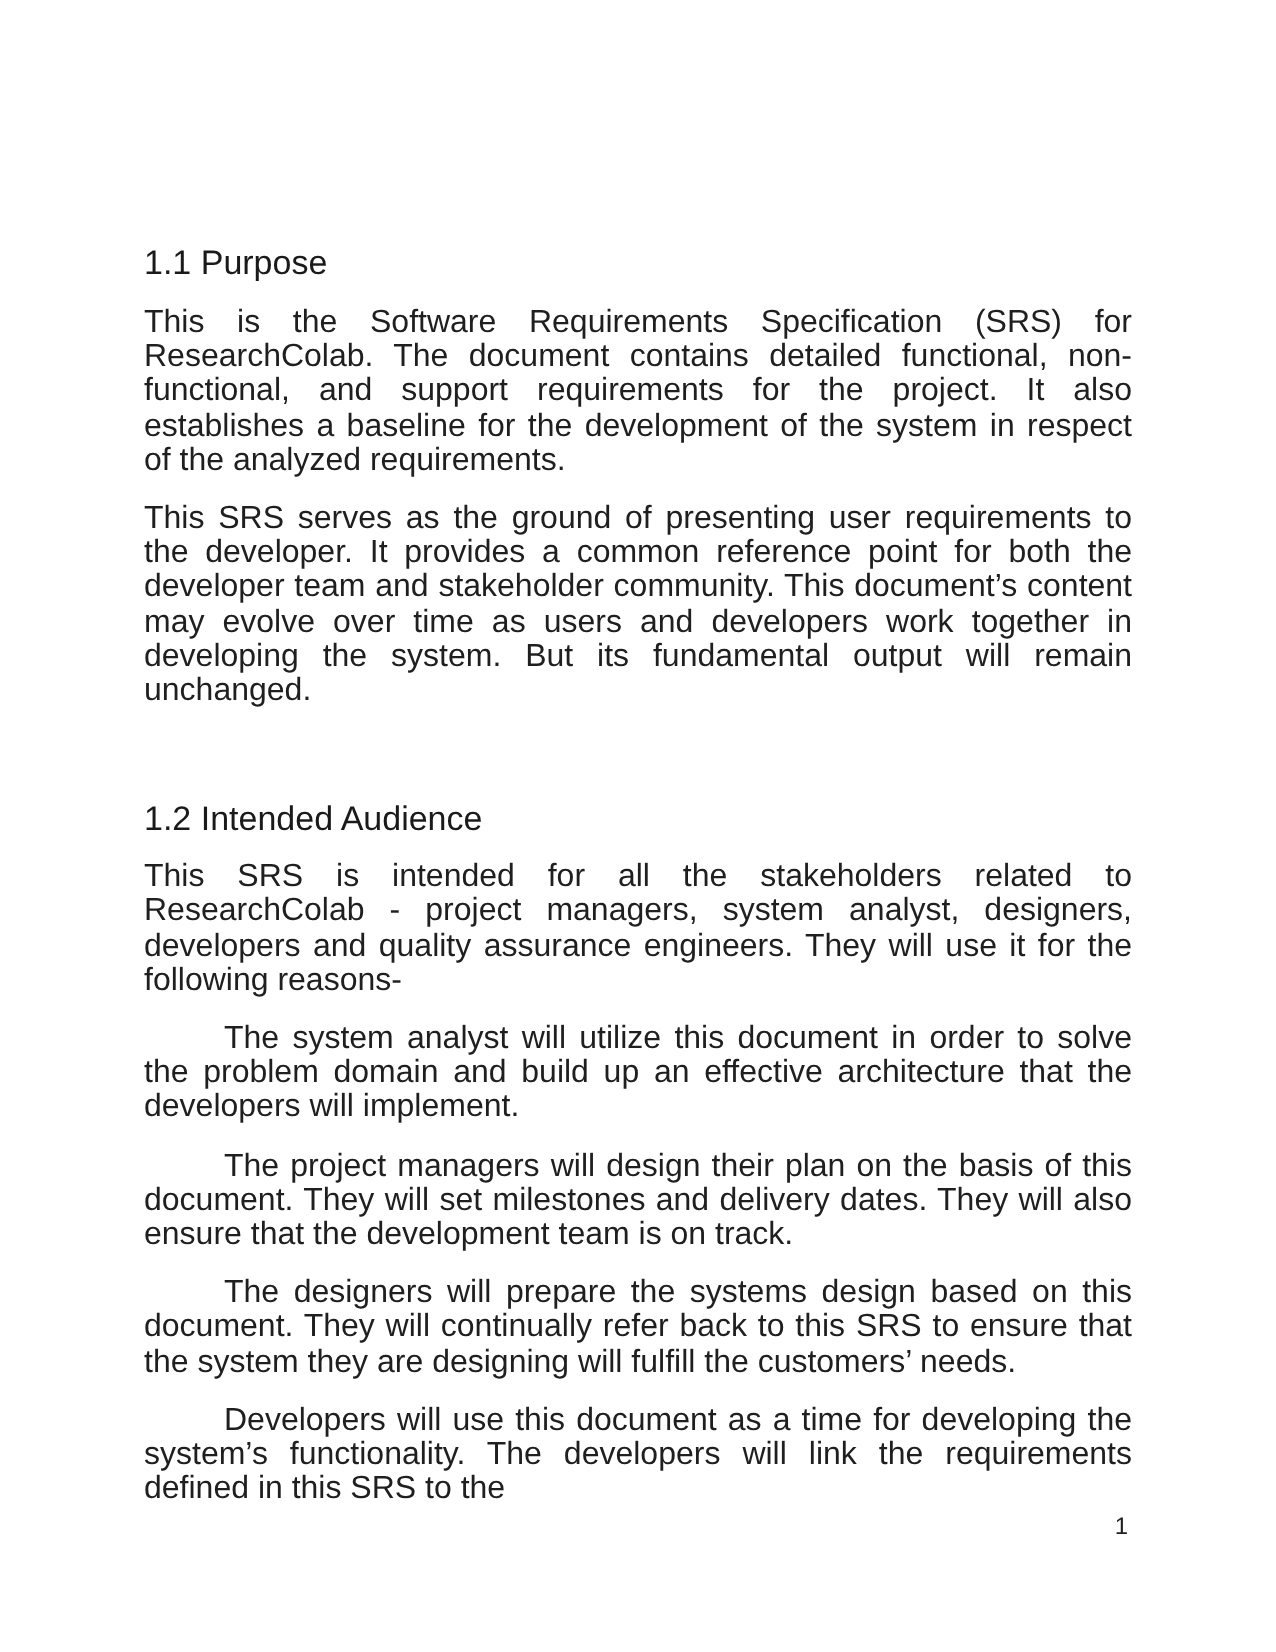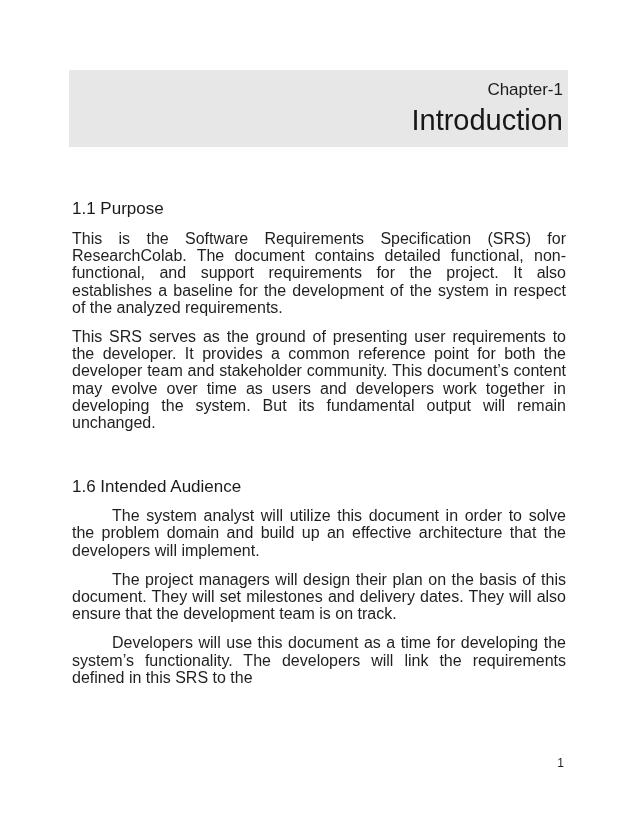--- a/index.html
+++ b/index.html
@@ -58,40 +58,38 @@
     top: 756px;
     font-size: 12px;
     color: #1f1f1f;
   }
 </style>
 </head>
 <body>
 
 <div class="page">
 
-  <div class="chapter-band" style="background: rgb(231, 231, 231);">
-    <div class="chapter-label">Chapter-1</div>
-    <div class="chapter-title">Introduction</div>
-  </div>
 
   <div class="content">
 
     <h2 class="section-heading heading-1">1.1 Purpose</h2>
 
     <p class="body-par">This is the Software Requirements Specification (SRS) for ResearchColab. The document contains detailed functional, non-functional, and support requirements for the project. It also establishes a baseline for the development of the system in respect of the analyzed requirements.</p>
 
     <p class="body-par">This SRS serves as the ground of presenting user requirements to the developer. It provides a common reference point for both the developer team and stakeholder community. This document’s content may evolve over time as users and developers work together in developing the system. But its fundamental output will remain unchanged.</p>
 
-    <h2 class="section-heading heading-2">1.6 Intended Audience</h2>
+    <h2 class="section-heading heading-2">1.2 Intended Audience</h2>
 
+    <p class="body-par">This SRS is intended for all the stakeholders related to ResearchColab - project managers, system analyst, designers, developers and quality assurance engineers. They will use it for the following reasons-</p>
 
     <p class="body-par indent">The system analyst will utilize this document in order to solve the problem domain and build up an effective architecture that the developers will implement.</p>
 
     <p class="body-par indent">The project managers will design their plan on the basis of this document. They will set milestones and delivery dates. They will also ensure that the development team is on track.</p>
 
+    <p class="body-par indent">The designers will prepare the systems design based on this document. They will continually refer back to this SRS to ensure that the system they are designing will fulfill the customers’ needs.</p>
 
     <p class="body-par indent">Developers will use this document as a time for developing the system’s functionality. The developers will link the requirements defined in this SRS to the</p>
 
   </div>
 
   <div class="page-number">1</div>
 
 </div>
 
 </body></html>

